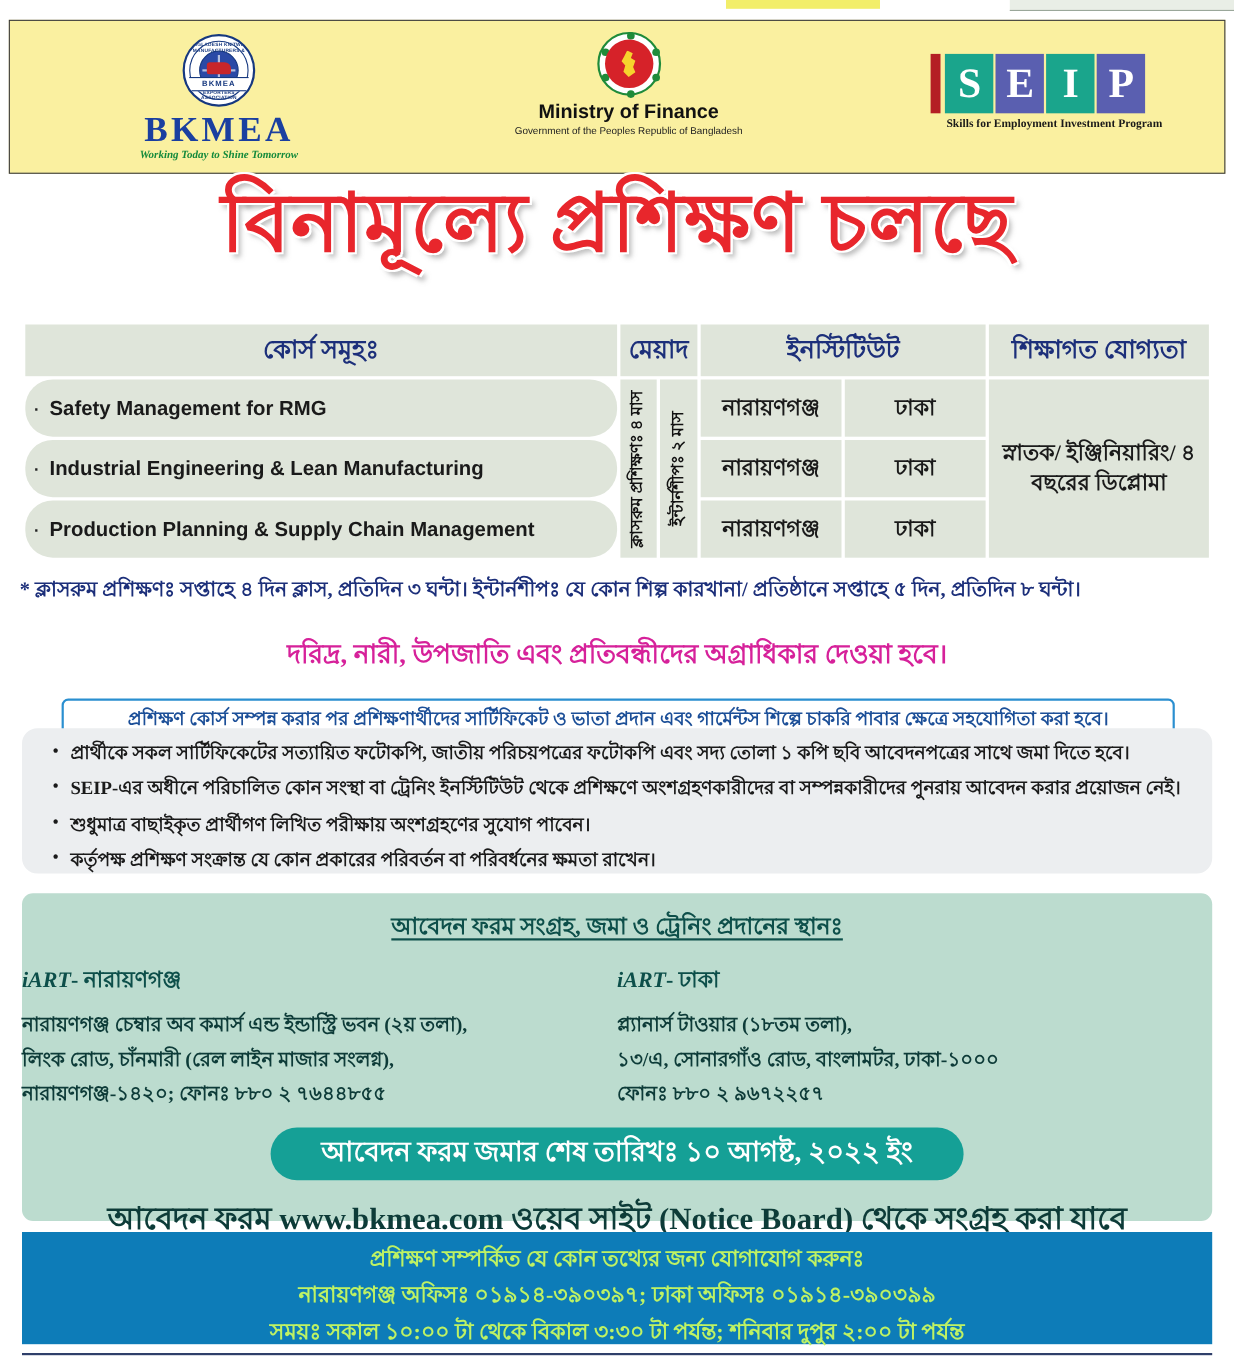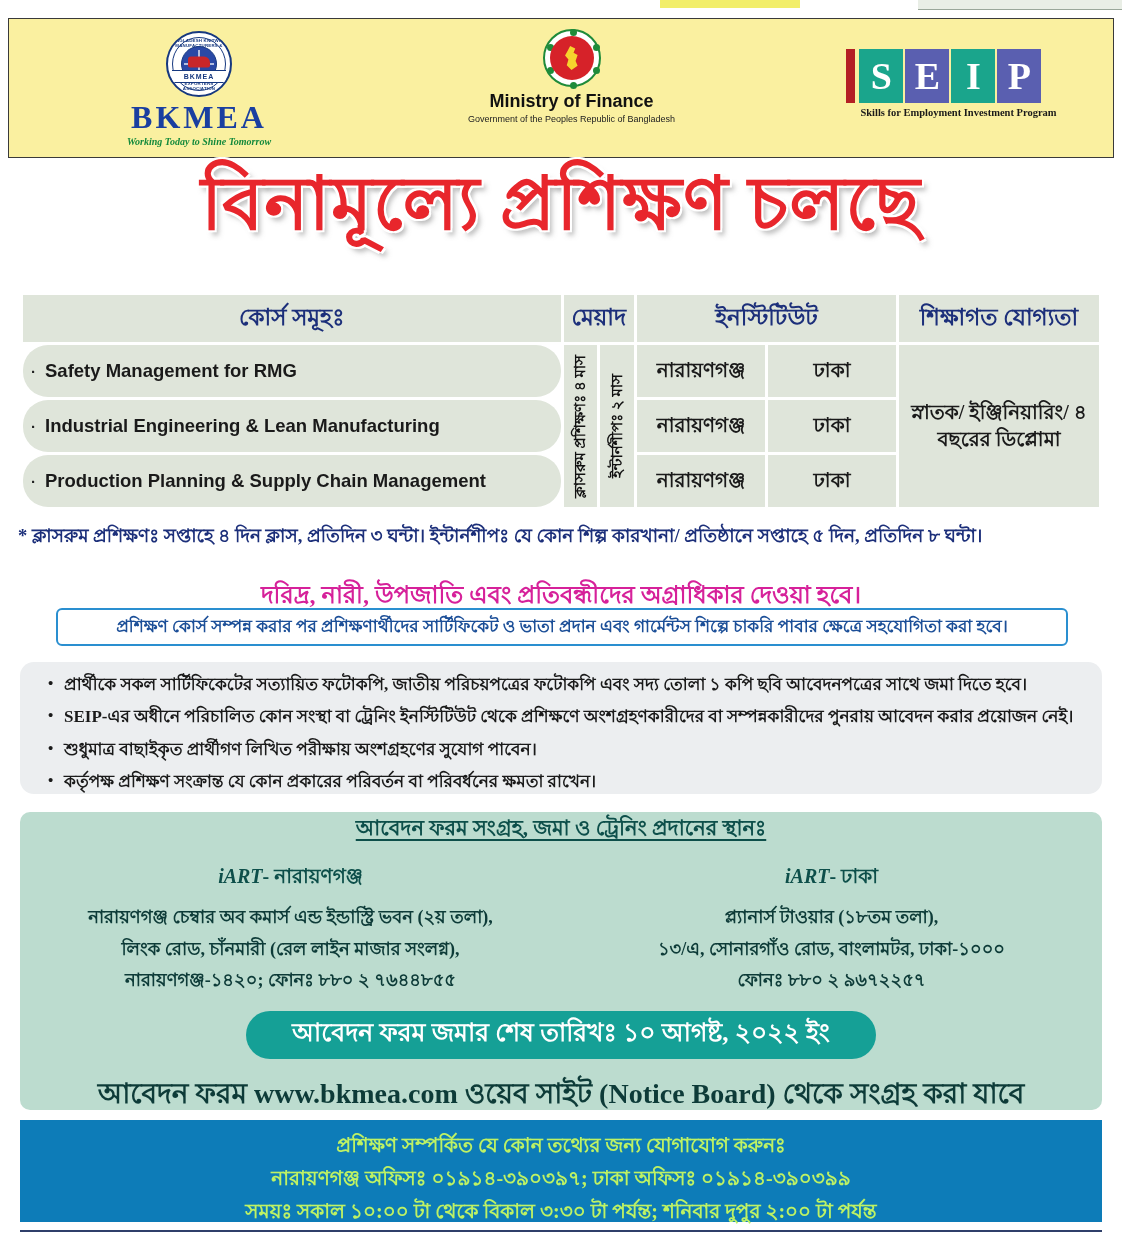--- a/index.html
+++ b/index.html
@@ -342,21 +342,21 @@
     top: 576px; left: 0;
     width: 1122px;
     text-align: center;
     font-family: "Liberation Serif", "DejaVu Serif", serif;
     font-weight: bold;
     font-size: 24px;
     color: #d6219a;
   }
   .note-box {
     position: absolute;
-    top: 608px; left: 56px;
+    top: 635px; left: 56px;
     width: 1012px;
     height: 38px;
     border: 2px solid #2a8fd0;
     border-radius: 6px;
     background: #ffffff;
     display: flex;
     align-items: center;
     justify-content: center;
   }
   .note-box span {
@@ -395,37 +395,37 @@
   }
 
   
   .green-block {
     position: absolute;
     top: 812px; left: 20px;
     width: 1082px;
     height: 298px;
     background: #bcdccf;
     border-radius: 10px;
+    padding-top: 14px;
   }
   .green-title {
     text-align: center;
     font-family: "Liberation Serif", "DejaVu Serif", serif;
     font-weight: bold;
     font-size: 21px;
     color: #0d4f4a;
     text-decoration: underline;
     text-underline-offset: 4px;
   }
   .addr-cols {
     display: flex;
     margin-top: 14px;
   }
   .addr-col {
     flex: 1 1 50%;
-    text-align: center;
   }
   .addr-head {
     font-family: "Liberation Serif", "DejaVu Serif", serif;
     font-weight: bold;
     font-size: 20px;
     color: #0d4f4a;
     margin-bottom: 8px;
   }
   .addr-head i {
     font-style: italic;

